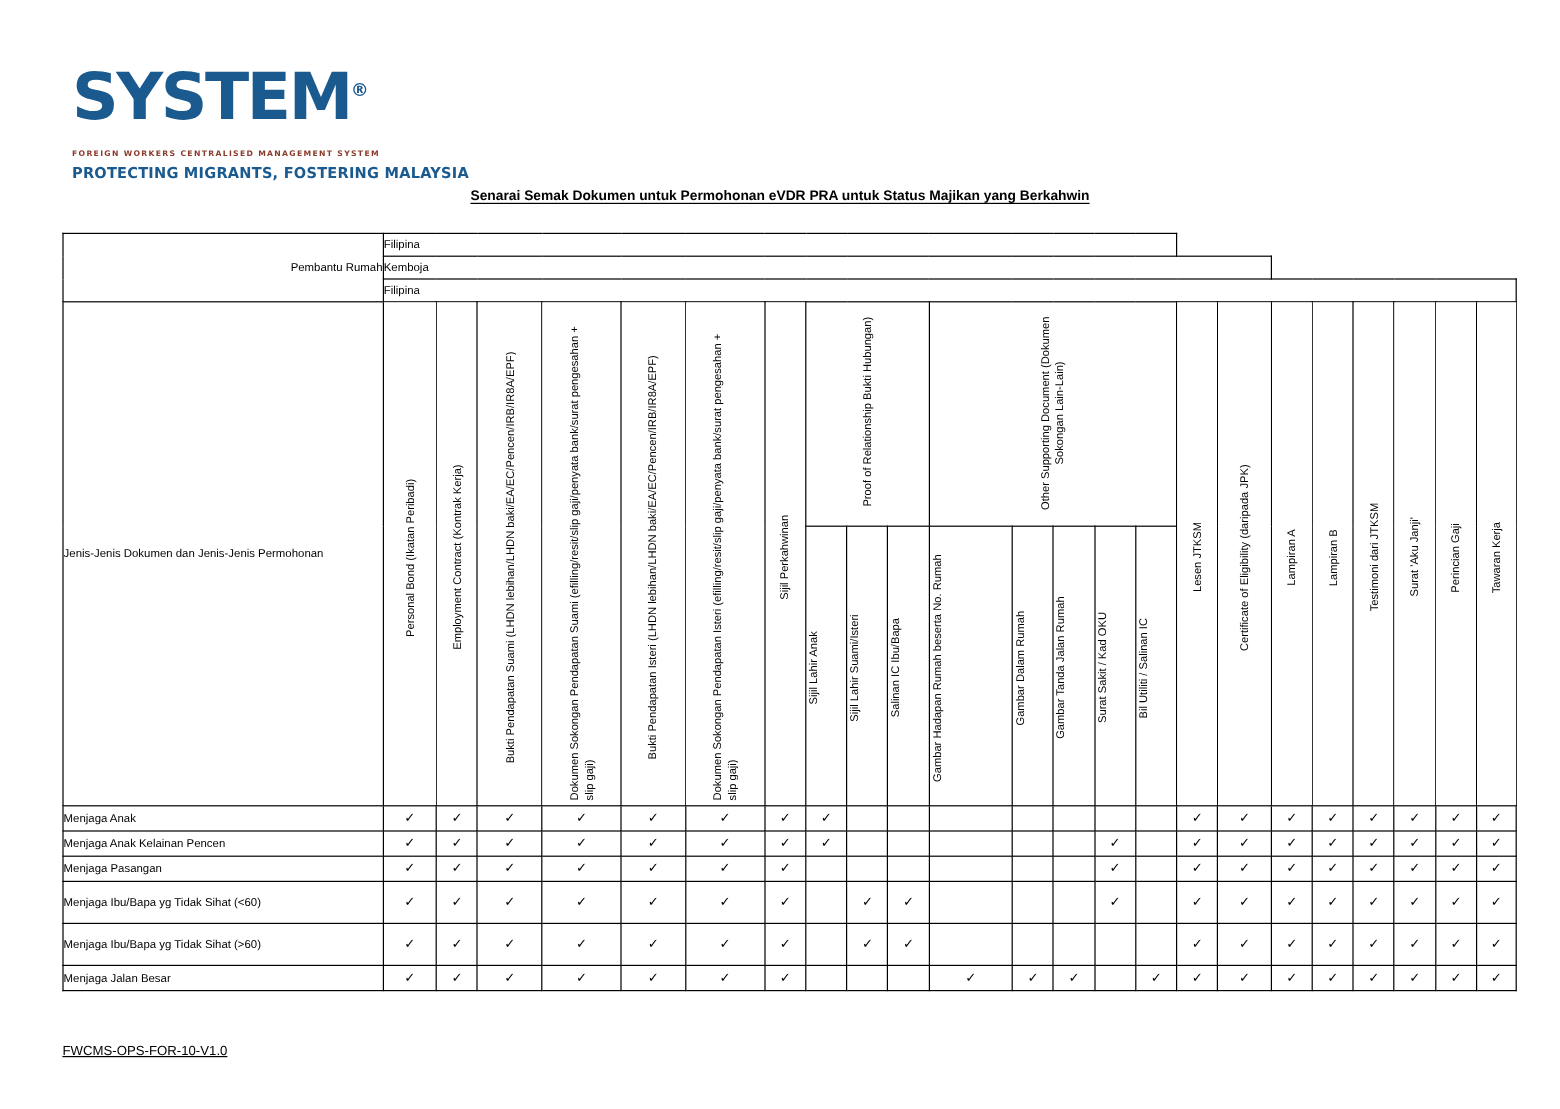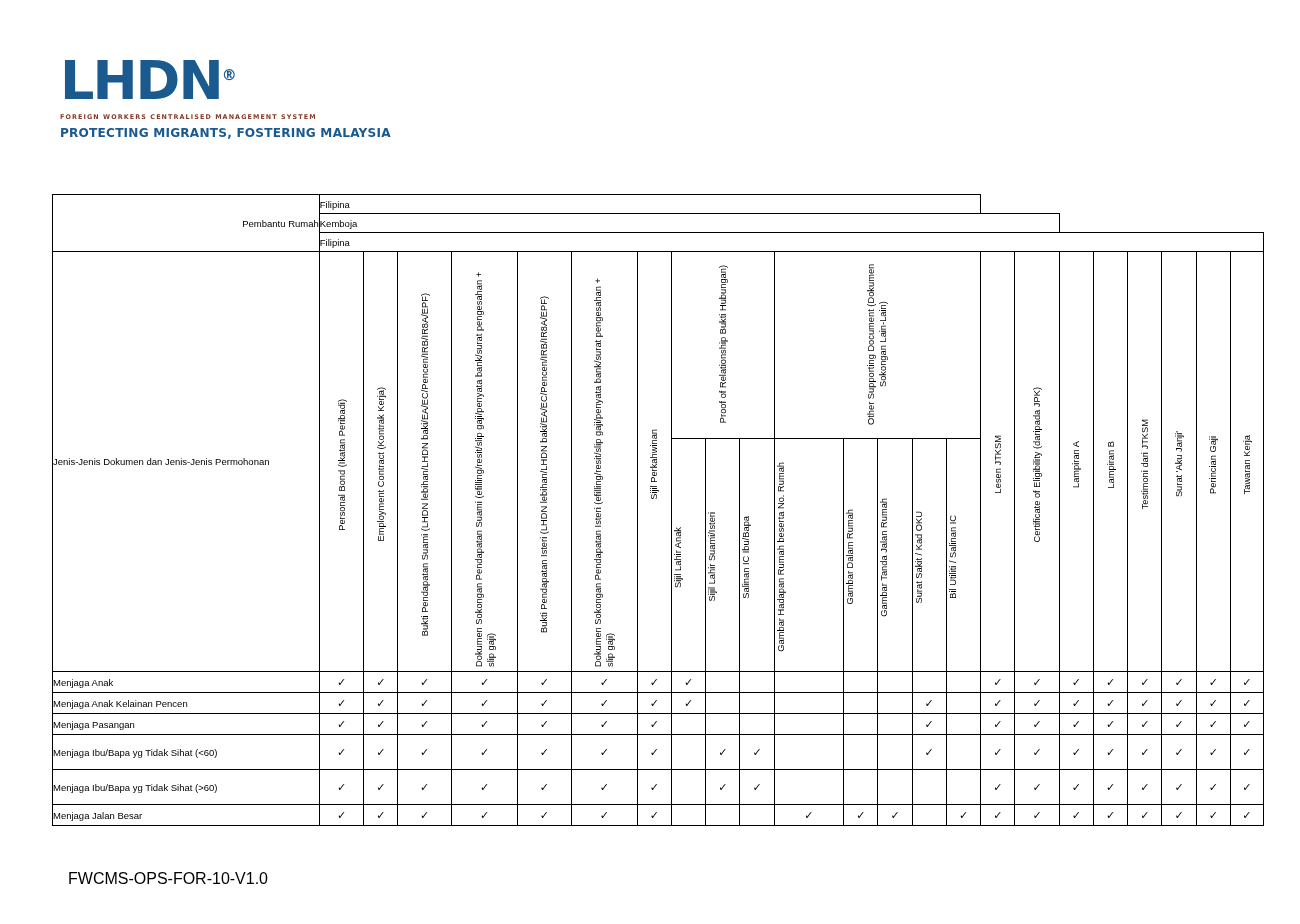--- a/index.html
+++ b/index.html
@@ -15,21 +15,21 @@
   
   .logo-fwcms{position:absolute;left:60px;top:48px;width:240px;height:90px;}
   .fw-word{
     font-family:"DejaVu Sans", sans-serif;
     font-weight:bold;font-size:54px;line-height:54px;
     letter-spacing:-2px;color:#1b5a8e;
   }
   .fw-word .reg{font-size:15px;vertical-align:super;}
   .fw-sub1{
     font-size:6.4px;letter-spacing:1.1px;font-weight:bold;
-    color:#8a3a2a;margin-top:5px;white-space:nowrap;
+    color:#8a3a2a;margin-top:16px;white-space:nowrap;
     font-family:"DejaVu Sans", sans-serif;
   }
   .fw-sub2{
     font-size:12.5px;letter-spacing:.2px;font-weight:bold;
     color:#1b5a8e;margin-top:4px;white-space:nowrap;
     font-family:"DejaVu Sans", sans-serif;
     transform:scaleX(.97);transform-origin:left center;
   }
 
   .logo-bestinet{position:absolute;left:1040px;top:52px;width:190px;height:80px;}
@@ -120,39 +120,41 @@
 
   .rowlabel{
     text-align:left;padding:3px 4px 3px 8px;
     font-size:10px;line-height:13px;
     height:20px;
   }
   .chk{text-align:center;font-size:11px;line-height:11px;height:20px;}
   .tall .rowlabel,.tall .chk{height:34px;}
 
   .footer{
-    position:absolute;left:68px;top:870px;
-    font-size:16px;
+    position:absolute;left:52px;top:870px;
+    font-size:11px;
+    text-decoration:underline;
   }
   .check-glyph{font-family:"DejaVu Sans", sans-serif;font-size:11px;}
 </style>
 </head>
 <body>
 
 <div class="page">
 
   <div class="logo-fwcms">
     <div class="fw-word">
-      <span>LHDN</span><span class="reg">®</span>
+      <span>SYSTEM</span><span class="reg">®</span>
     </div>
     <div class="fw-sub1">FOREIGN WORKERS CENTRALISED MANAGEMENT SYSTEM</div>
     <div class="fw-sub2">PROTECTING MIGRANTS, FOSTERING MALAYSIA</div>
   </div>
 
 
+  <div class="doc-title">Senarai Semak Dokumen untuk Permohonan eVDR PRA untuk Status Majikan yang Berkahwin</div>
 
   <table class="tbl">
     <colgroup>
       <col style="width:234px">
       <col style="width:39px">
         <col style="width:30px">
         <col style="width:47px">
         <col style="width:58px">
       <col style="width:47px">
         <col style="width:58px">

